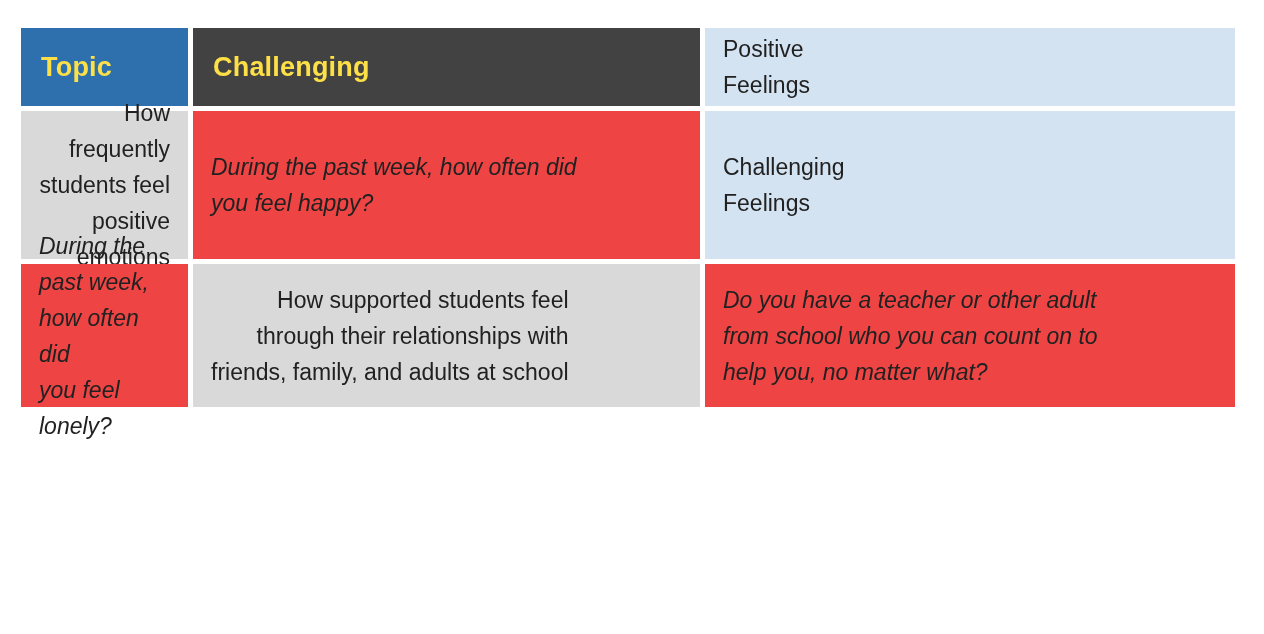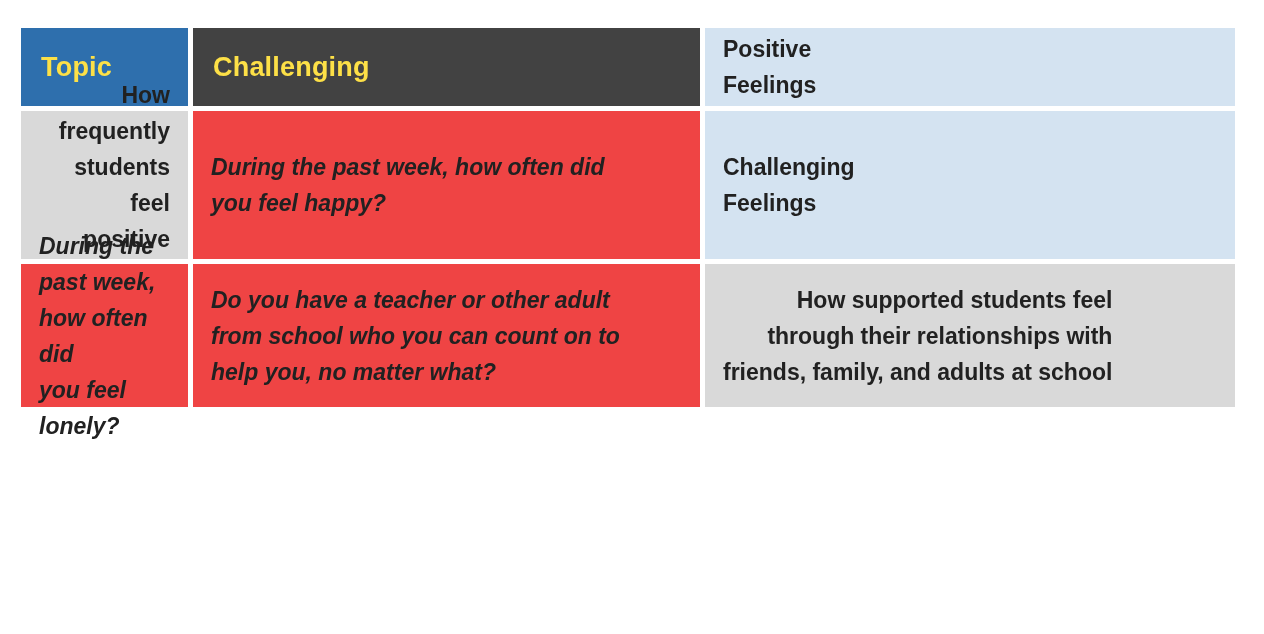--- a/index.html
+++ b/index.html
@@ -23,21 +23,20 @@
     top: 28px;
     display: grid;
     grid-template-columns: 167px 507px 530px;
     grid-template-rows: 78px 148px 143px 197px;
     gap: 5px;
   }
   .cell {
     display: flex;
     align-items: center;
     box-sizing: border-box;
-    font-weight: bold;
   }
   .hdr {
     padding: 0 20px;
     color: #fde047;
     font-weight: bold;
     font-size: 27px;
     letter-spacing: 0.2px;
   }
   .hdr-topic   { background: #2e6fad; }
   .hdr-def     { background: #424242; }
@@ -81,25 +80,25 @@
 
     <div class="cell body-cell col-topic">
       <span>Challenging
 Feelings</span>
     </div>
     <div class="cell body-cell col-example">
       <span>During the past week, how often did
 you feel lonely?</span>
     </div>
 
+    <div class="cell body-cell col-def">
+      <span>How supported students feel
+through their relationships with
+friends, family, and adults at school</span>
+    </div>
     <div class="cell body-cell col-example">
       <span>Do you have a teacher or other adult
 from school who you can count on to
 help you, no matter what?</span>
-    </div>
-    <div class="cell body-cell col-def">
-      <span>How supported students feel
-through their relationships with
-friends, family, and adults at school</span>
     </div>
 
   </div>
 </div>
 
 </body></html>

